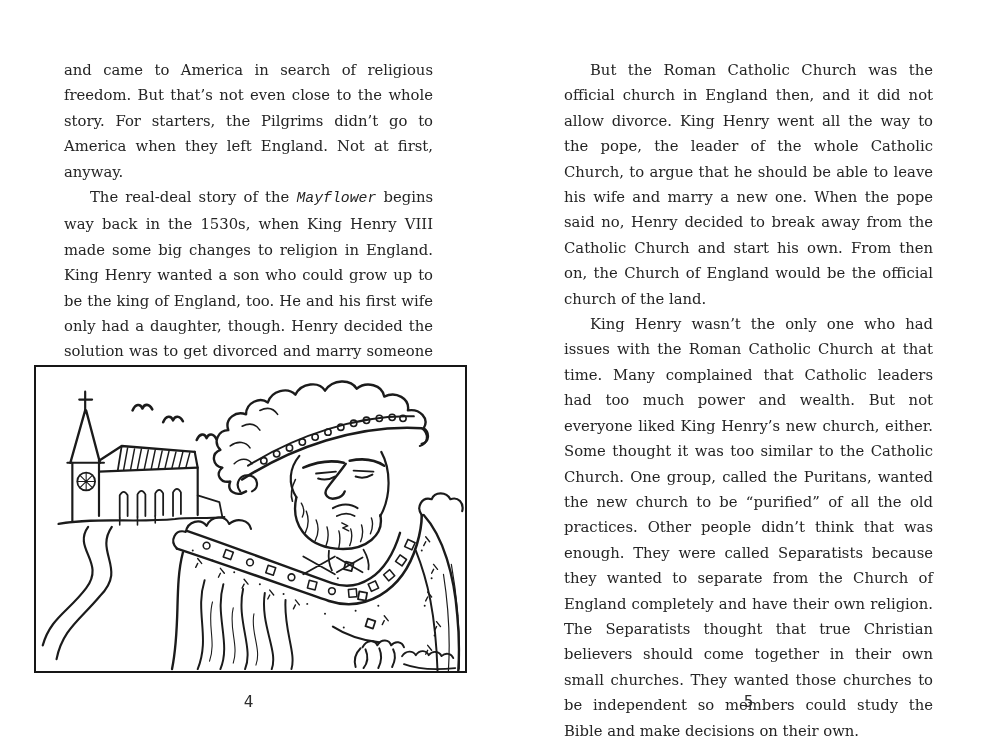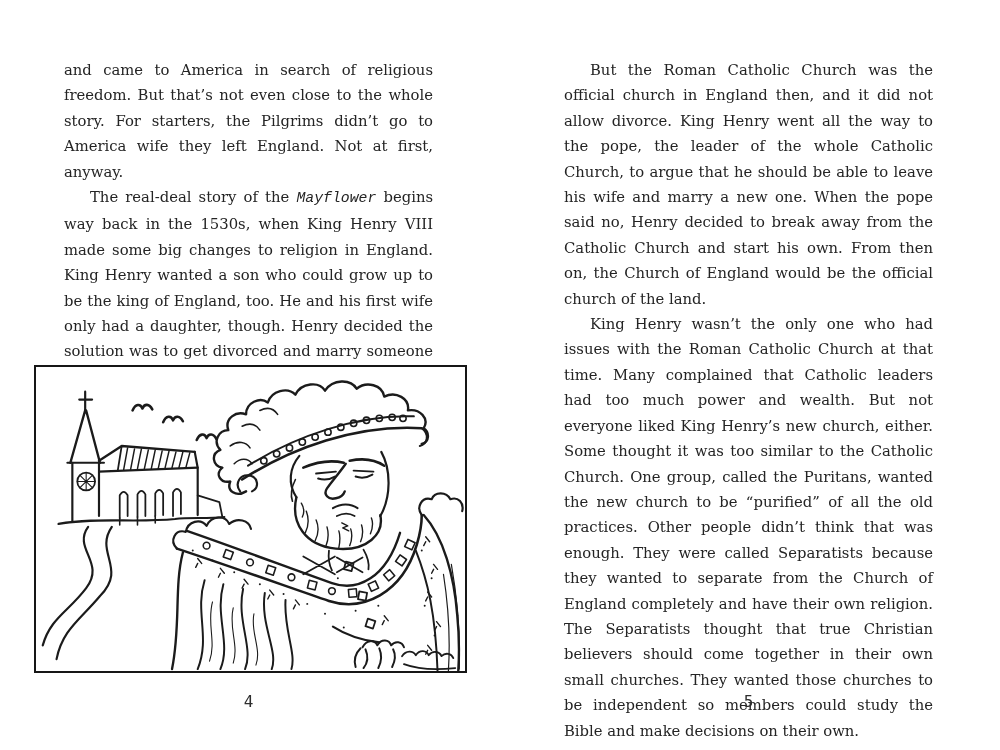--- a/index.html
+++ b/index.html
@@ -22,21 +22,21 @@
               font-family:"DejaVu Sans Mono", monospace; font-size:16px; color:#2e2e2e; }
   #num-left  { left:64px; }
   #num-right { left:564px; }
 </style>
 </head>
 <body>
 
 <div class="spread">
 
   <div class="text-col" id="left-col">
-      <p class="para"><span>and came to America in search of religious freedom. But that’s not even close to the whole story. For starters, the Pilgrims didn’t go to America wife they left England. Not at first, anyway.</span></p>
+      <p class="para"><span>and came to America in search of religious freedom. But that’s not even close to the whole story. For starters, the Pilgrims didn’t go to America when they left England. Not at first, anyway.</span></p>
       <p class="para indent"><span>The real-deal story of the </span><em>Mayflower</em><span> begins way back in the 1530s, when King Henry VIII made some big changes to religion in England. King Henry wanted a son who could grow up to be the king of England, too. He and his first wife only had a daughter, though. Henry decided the solution was to get divorced and marry someone else, with whom he might have a son.</span></p>
     </div>
 
   <div class="text-col" id="right-col">
       <p class="para indent"><span>But the Roman Catholic Church was the official church in England then, and it did not allow divorce. King Henry went all the way to the pope, the leader of the whole Catholic Church, to argue that he should be able to leave his wife and marry a new one. When the pope said no, Henry decided to break away from the Catholic Church and start his own. From then on, the Church of England would be the official church of the land.</span></p>
       <p class="para indent"><span>King Henry wasn’t the only one who had issues with the Roman Catholic Church at that time. Many complained that Catholic leaders had too much power and wealth. But not everyone liked King Henry’s new church, either. Some thought it was too similar to the Catholic Church. One group, called the Puritans, wanted the new church to be “purified” of all the old practices. Other people didn’t think that was enough. They were called Separatists because they wanted to separate from the Church of England completely and have their own religion. The Separatists thought that true Christian believers should come together in their own small churches. They wanted those churches to be independent so members could study the Bible and make decisions on their own.</span></p>
     </div>
 
   <div class="illus-frame" role="img" aria-label="Black-and-white cartoon of a stern King Henry VIII in a plumed hat and ermine-trimmed robe with a jeweled chain, beside a small church with a steeple, birds, and a winding path">
     <svg class="illus" viewBox="0 0 433 308" xmlns="http://www.w3.org/2000/svg">

